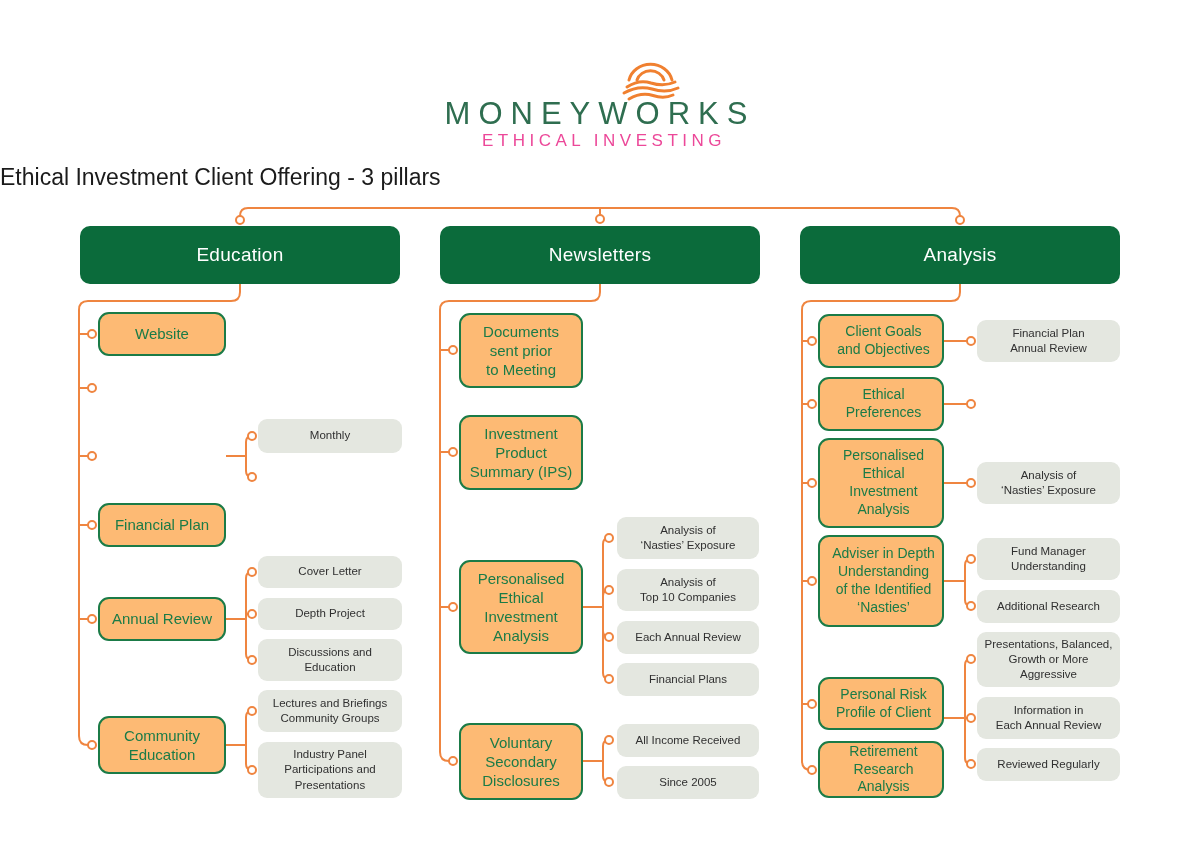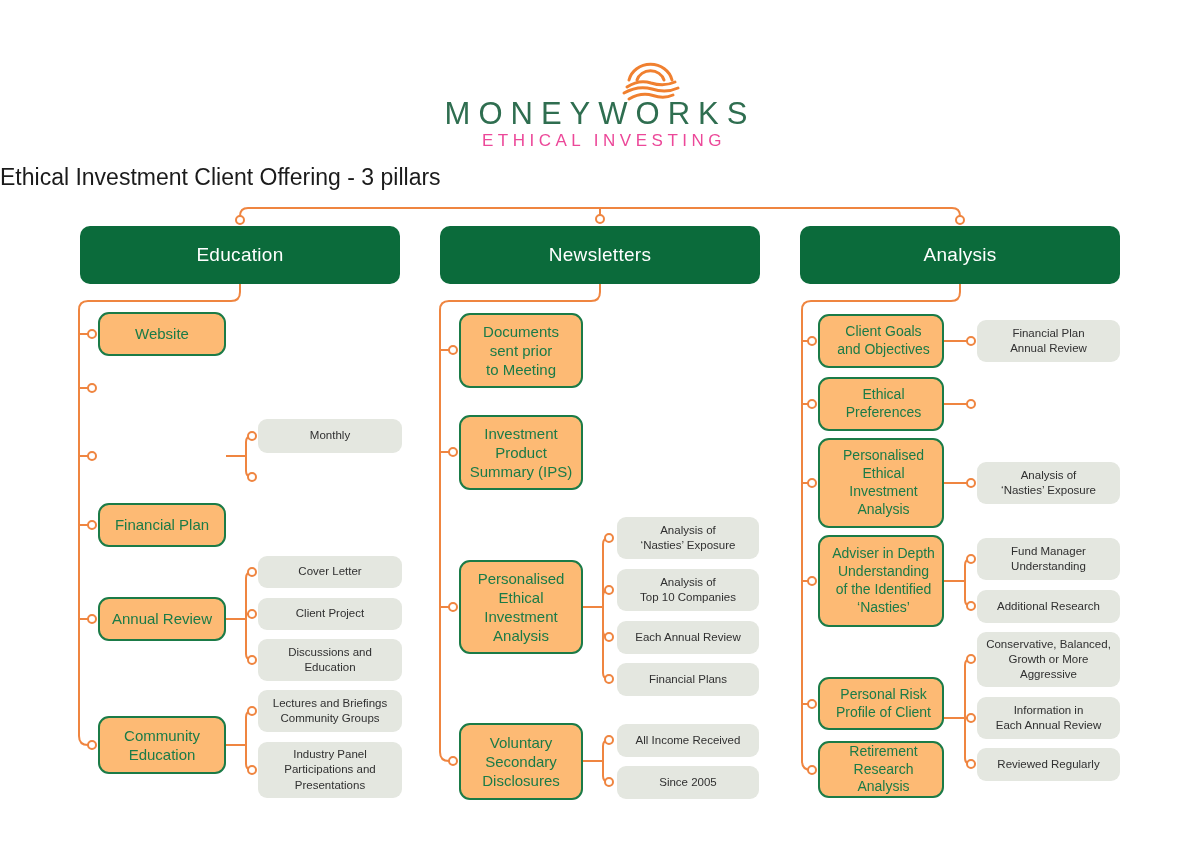--- a/index.html
+++ b/index.html
@@ -164,21 +164,21 @@
   <div class="pillar" style="left:800px;top:226px;width:320px;height:58px">Analysis</div>
 
   <div class="gbox" style="left:98px;top:312px;width:128px;height:44px">Website</div>
   <div class="gbox" style="left:98px;top:503px;width:128px;height:44px">Financial Plan</div>
   <div class="gbox" style="left:98px;top:597px;width:128px;height:44px">Annual Review</div>
   <div class="gbox" style="left:98px;top:716px;width:128px;height:58px">Community
 Education</div>
 
   <div class="kbox" style="left:258px;top:419px;width:144px;height:34px">Monthly</div>
   <div class="kbox" style="left:258px;top:556px;width:144px;height:32px">Cover Letter</div>
-  <div class="kbox" style="left:258px;top:598px;width:144px;height:32px">Client Project</div>
+  <div class="kbox" style="left:258px;top:598px;width:144px;height:32px">Depth Project</div>
   <div class="kbox" style="left:258px;top:639px;width:144px;height:42px">Discussions and
 Education</div>
   <div class="kbox" style="left:258px;top:690px;width:144px;height:42px">Lectures and Briefings
 Community Groups</div>
   <div class="kbox" style="left:258px;top:742px;width:144px;height:56px">Industry Panel
 Participations and
 Presentations</div>
 
   <div class="gbox" style="left:459px;top:313px;width:124px;height:75px">Documents
 sent prior
@@ -220,20 +220,20 @@
   <div class="gbox colA" style="left:818px;top:741px;width:126px;height:57px">Retirement
 Research Analysis</div>
 
   <div class="kbox" style="left:977px;top:320px;width:143px;height:42px">Financial Plan
 Annual Review</div>
   <div class="kbox" style="left:977px;top:462px;width:143px;height:42px">Analysis of
 ‘Nasties’ Exposure</div>
   <div class="kbox" style="left:977px;top:538px;width:143px;height:42px">Fund Manager
 Understanding</div>
   <div class="kbox" style="left:977px;top:590px;width:143px;height:33px">Additional Research</div>
-  <div class="kbox" style="left:977px;top:632px;width:143px;height:55px">Conservative, Balanced,
+  <div class="kbox" style="left:977px;top:632px;width:143px;height:55px">Presentations, Balanced,
 Growth or More
 Aggressive</div>
   <div class="kbox" style="left:977px;top:697px;width:143px;height:42px">Information in
 Each Annual Review</div>
   <div class="kbox" style="left:977px;top:748px;width:143px;height:33px">Reviewed Regularly</div>
 
 </div>
 
 </body></html>

